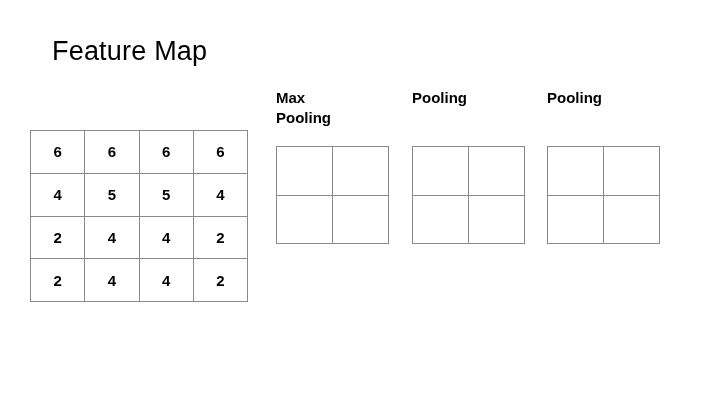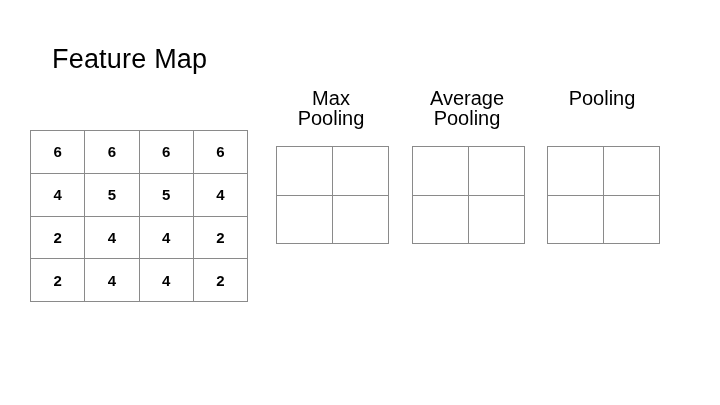--- a/index.html
+++ b/index.html
@@ -20,21 +20,21 @@
   .slide {
     position: absolute;
     inset: 0;
     background: #ffffff;
   }
 
   
   .slide-title {
     position: absolute;
     left: 52px;
-    top: 42px;
+    top: 34px;
     font-size: 27px;
     line-height: 34px;
     font-weight: 400;
     letter-spacing: 0.2px;
     color: #000000;
     white-space: nowrap;
   }
 
   
   .feature-map {
@@ -62,24 +62,23 @@
   .pool-col {
     position: absolute;
     top: 88px;
     width: 110px;
   }
   .pool-col.max      { left: 276px; }
   .pool-col.average  { left: 412px; }
   .pool-col.sum      { left: 547px; }
 
   .pool-header {
-    text-align: center;
-    font-size: 20px;
+    font-size: 15px;
     line-height: 20px;
-    font-weight: 400;
+    font-weight: 700;
     color: #000000;
     height: 58px;
   }
   .pool-header .line { display: block; white-space: nowrap; }
 
   .pool-grid {
     width: 110px;
     height: 95px;
     border-collapse: collapse;
     table-layout: fixed;
@@ -146,21 +145,20 @@
         <tr>
           <td></td>
           <td></td>
         </tr>
       </tbody>
     </table>
   </div>
 
   <div class="pool-col average">
     <div class="pool-header">
-      <span class="line">Average</span>
       <span class="line">Pooling</span>
     </div>
     <table class="pool-grid">
       <tbody>
         <tr>
           <td></td>
           <td></td>
         </tr>
         <tr>
           <td></td>

